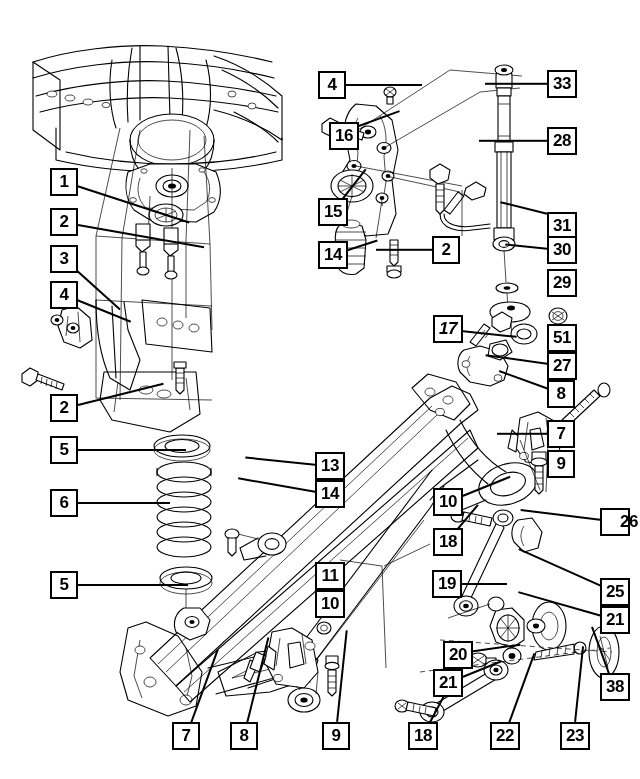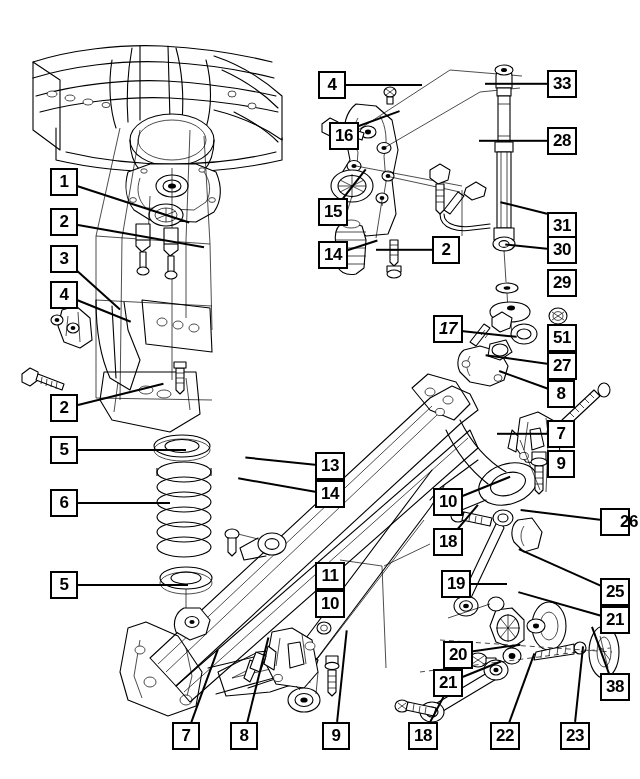--- a/index.html
+++ b/index.html
@@ -516,21 +516,21 @@
       <div class="callout wide" style="left: 315px; top: 452px;">13</div>
       <div class="leader" style="left: 315.213px; top: 490.669px; width: 78px; height: 1.8px; transform: rotate(190deg);"></div>
       <div class="callout wide" style="left: 315px; top: 480px;">14</div>
       <div class="callout wide" style="left: 315px; top: 562px;">11</div>
       <div class="callout wide" style="left: 315px; top: 590px;">10</div>
       <div class="leader" style="left: 459.981px; top: 495.856px; width: 54px; height: 1.8px; transform: rotate(-22deg);"></div>
       <div class="callout wide" style="left: 433px; top: 488px;">10</div>
       <div class="leader" style="left: 455.999px; top: 530.375px; width: 34px; height: 1.8px; transform: rotate(-50deg);"></div>
       <div class="callout wide" style="left: 433px; top: 528px;">18</div>
       <div class="leader" style="left: 461px; top: 583.1px; width: 46px; height: 1.8px; transform: rotate(0deg);"></div>
-      <div class="callout wide" style="left: 441px; top: 570px;">19</div>
+      <div class="callout wide" style="left: 432px; top: 570px;">19</div>
       <div class="leader" style="left: 460.864px; top: 652.152px; width: 60px; height: 1.8px; transform: rotate(-8deg);"></div>
       <div class="callout wide" style="left: 443px; top: 641px;">20</div>
       <div class="leader" style="left: 459.981px; top: 676.856px; width: 44px; height: 1.8px; transform: rotate(-22deg);"></div>
       <div class="callout wide" style="left: 433px; top: 669px;">21</div>
       <div class="leader" style="left: 601.21px; top: 585.406px; width: 90px; height: 1.8px; transform: rotate(204deg);"></div>
       <div class="callout wide" style="left: 600px; top: 578px;">25</div>
       <div class="leader" style="left: 600.542px; top: 615.241px; width: 86px; height: 1.8px; transform: rotate(196deg);"></div>
       <div class="callout wide" style="left: 600px; top: 606px;">21</div>
       <div class="leader" style="left: 609.212px; top: 672.944px; width: 50px; height: 1.8px; transform: rotate(250deg);"></div>
       <div class="callout wide" style="left: 600px; top: 673px;">38</div>

